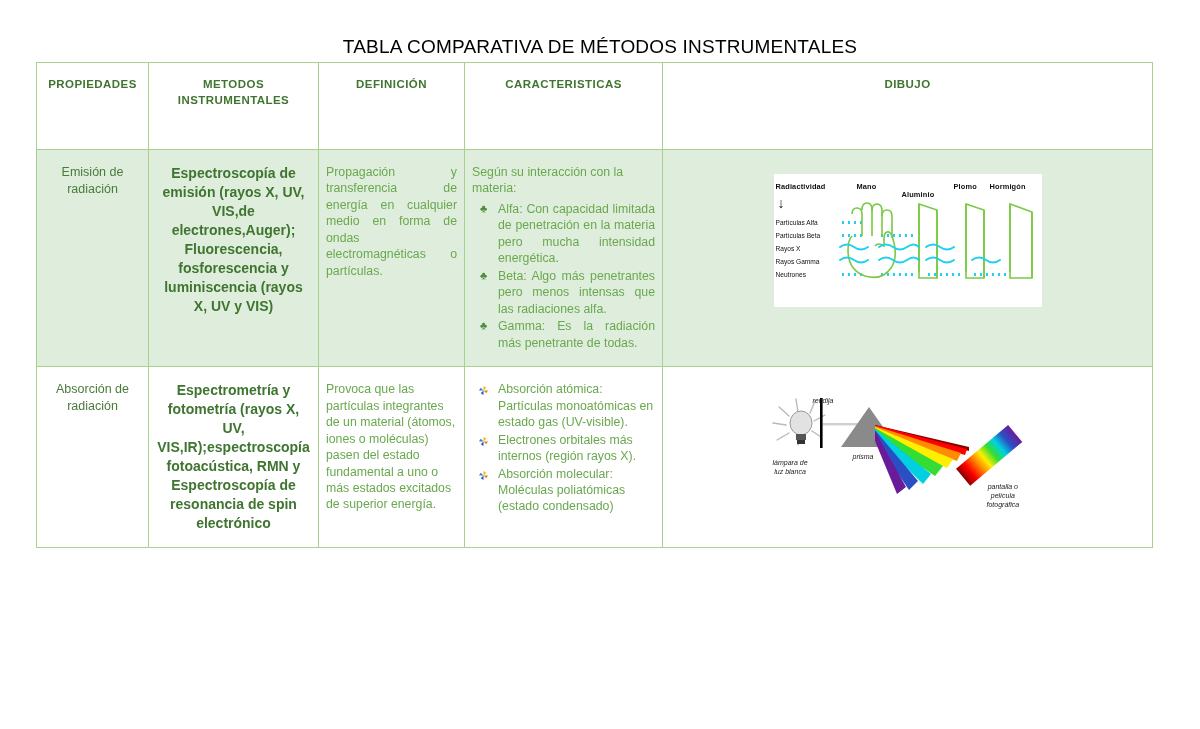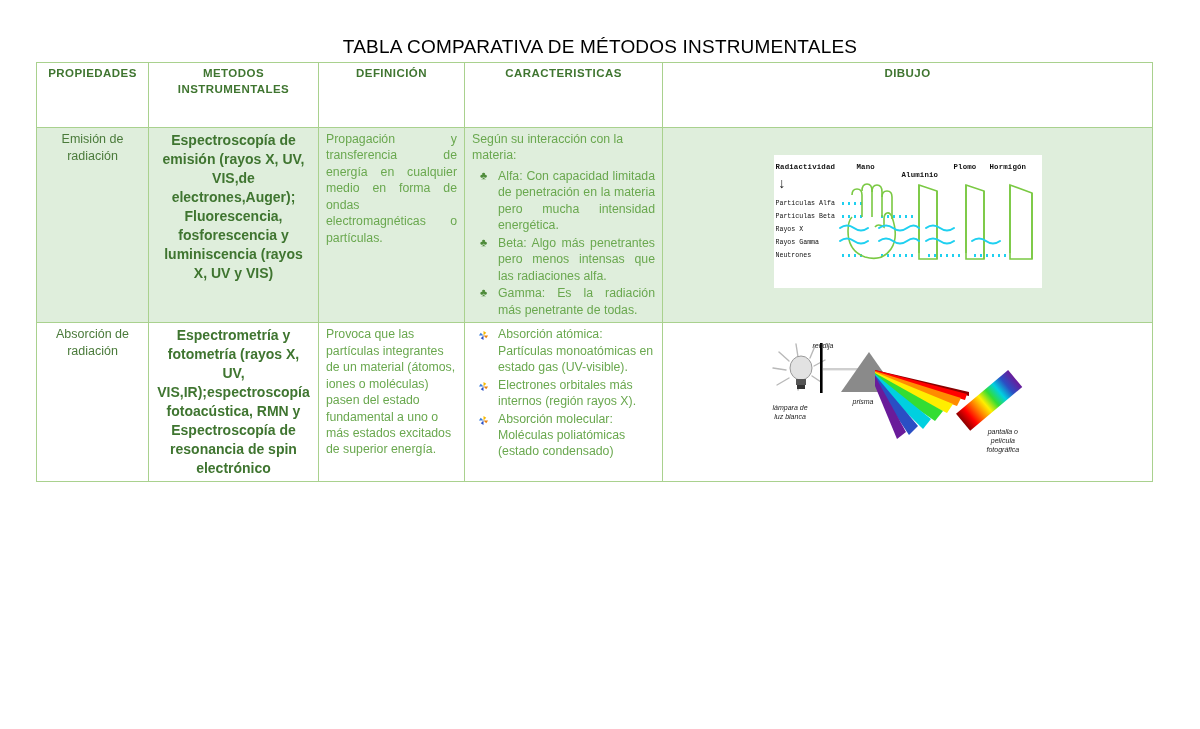--- a/index.html
+++ b/index.html
@@ -15,21 +15,21 @@
     text-align:center;font-size:19px;font-weight:normal;color:#000000;
     letter-spacing:.2px;
   }
 
   table.cmp{
     position:absolute;left:36px;top:62px;width:1116px;
     border-collapse:collapse;table-layout:fixed;
   }
   table.cmp td,table.cmp th{
     border:1.5px solid #a9d18e;
-    vertical-align:top;padding:3px 7px;
+    vertical-align:top;padding:14px 7px;
   }
   col.c1{width:112px}
   col.c2{width:170px}
   col.c3{width:146px}
   col.c4{width:198px}
   col.c5{width:490px}
 
   thead th{
     height:58px;vertical-align:middle;text-align:center;
     background:#ffffff;color:#3f7530;
@@ -66,23 +66,22 @@
     position:absolute;left:8px;top:0px;color:#4e8b3a;font-size:11px;
     line-height:1.34;
   }
   .bullet-pin{
     position:absolute;left:6px;top:3px;width:11px;height:11px;
   }
   .draw-cell{padding:0;text-align:center;vertical-align:middle;}
 
   
   .radfig{
-    position:relative;width:268px;height:133px;margin:24px auto;
+    position:relative;width:268px;height:133px;margin:10px auto;
     background:#ffffff;
-    font-family:Liberation Mono, monospace;
   }
   .radfig .hdr{
     position:absolute;font-size:7.4px;font-weight:bold;color:#111;
     letter-spacing:.15px;
   }
   .radfig .rowlab{
     position:absolute;left:2px;font-size:6.6px;color:#111;
   }
   .radfig .arrow{
     position:absolute;left:4px;top:22px;font-size:14px;color:#111;line-height:1;

